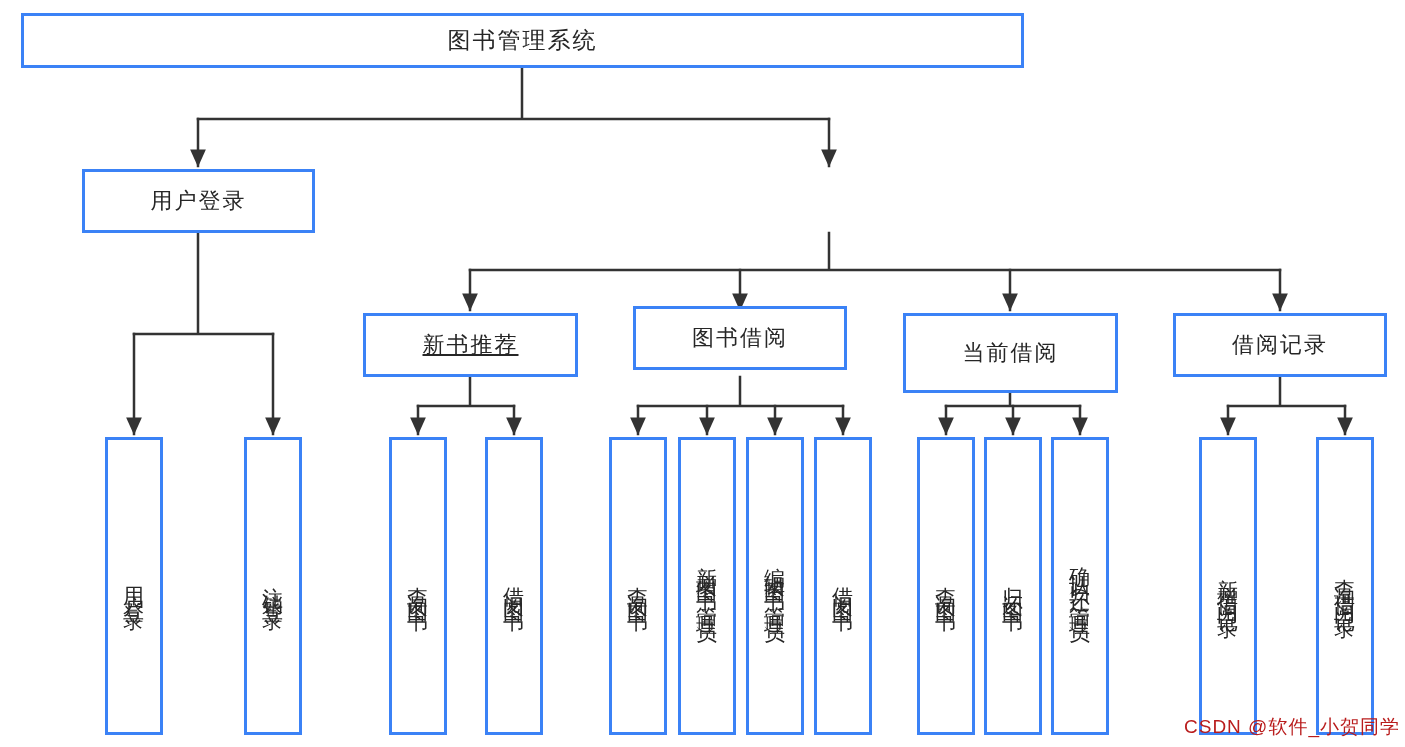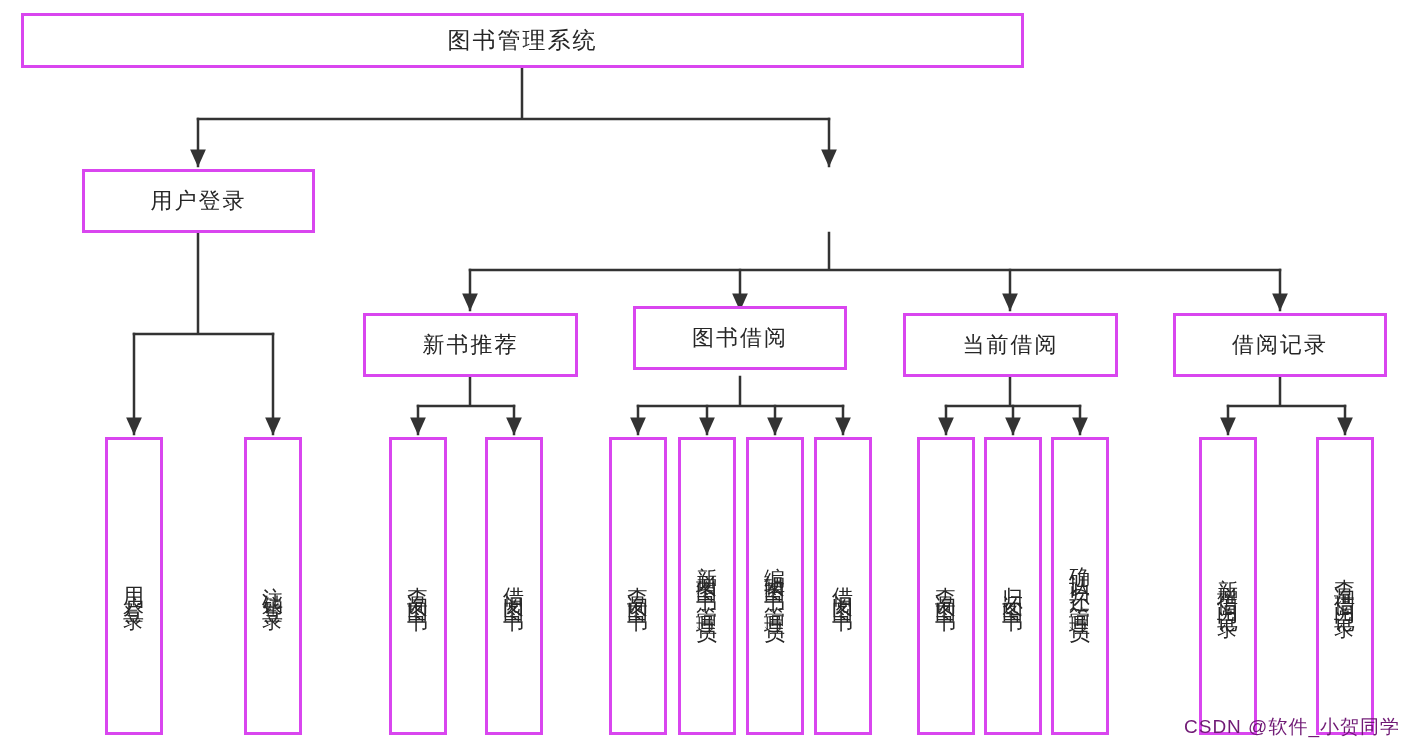--- a/index.html
+++ b/index.html
@@ -8,21 +8,21 @@
     width: 1405px;
     height: 747px;
     background: #ffffff;
     font-family: "Liberation Sans", "DejaVu Sans", sans-serif;
     overflow: hidden;
   }
   #wires { position: absolute; left: 0; top: 0; z-index: 0; }
   .box {
     position: absolute;
     box-sizing: border-box;
-    border: 3px solid #d946ef;
+    border: 3px solid #3b82f6;
     background: #ffffff;
     display: flex;
     align-items: center;
     justify-content: center;
     color: #262626;
     z-index: 1;
   }
   .hlabel {
     font-size: 22px;
     letter-spacing: 2px;
@@ -36,21 +36,21 @@
     letter-spacing: 8px;
     line-height: 1;
     white-space: nowrap;
   }
   .watermark {
     position: absolute;
     left: 1184px;
     top: 714px;
     font-size: 19px;
     letter-spacing: 1px;
-    color: #701a75;
+    color: #b91c1c;
     white-space: nowrap;
     z-index: 2;
   }
 </style>
 </head>
 <body>
 
 <div id="canvas">
 
   <svg id="wires" width="1405" height="747" viewBox="0 0 1405 747" xmlns="http://www.w3.org/2000/svg">
@@ -97,27 +97,27 @@
   </svg>
 
   <div class="box root" style="left:21px; top:13px; width:1003px; height:55px;">
     <span class="hlabel">图书管理系统</span>
   </div>
 
   <div class="box" style="left:82px; top:169px; width:233px; height:64px;">
     <span class="hlabel">用户登录</span>
   </div>
 
-  <div class="box" style="left:363px; top:313px; width:215px; height:64px;">
+  <div class="box" style="left:363px; top:313px; width:215px; height:64px;text-decoration:underline;">
     <span class="hlabel">新书推荐</span>
   </div>
   <div class="box" style="left:633px; top:306px; width:214px; height:64px;">
     <span class="hlabel">图书借阅</span>
   </div>
-  <div class="box" style="left:903px; top:313px; width:215px; height:64px;">
+  <div class="box" style="left:903px; top:313px; width:215px; height:80px;">
     <span class="hlabel">当前借阅</span>
   </div>
   <div class="box" style="left:1173px; top:313px; width:214px; height:64px;">
     <span class="hlabel">借阅记录</span>
   </div>
 
   <div class="box" style="left:105px; top:437px; width:58px; height:298px;">
     <span class="vlabel">用户登录</span>
   </div>
   <div class="box" style="left:244px; top:437px; width:58px; height:298px;">

